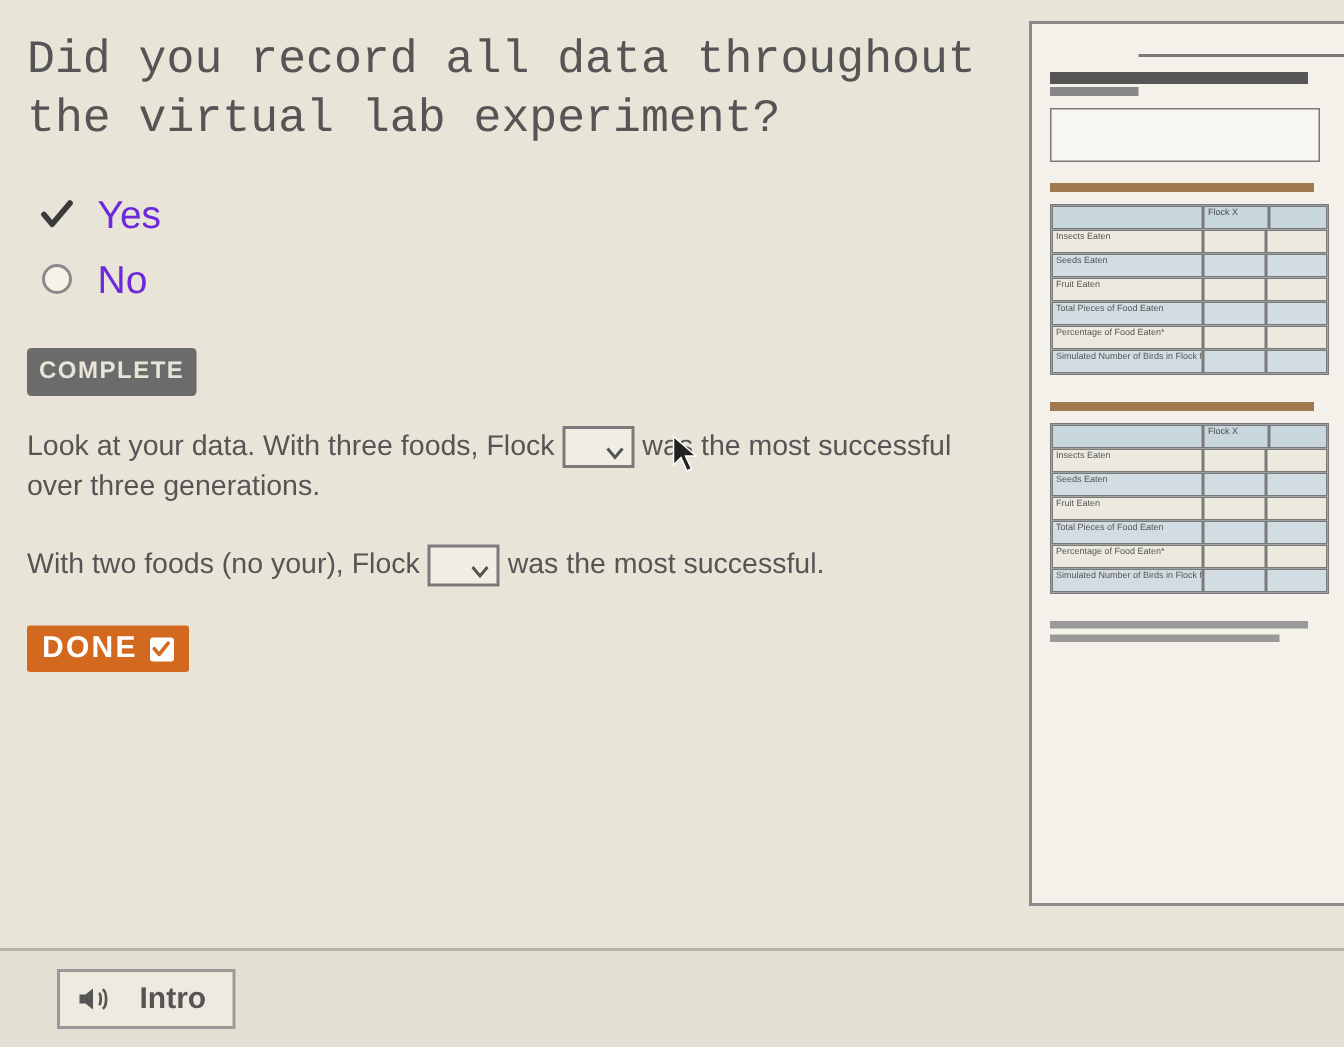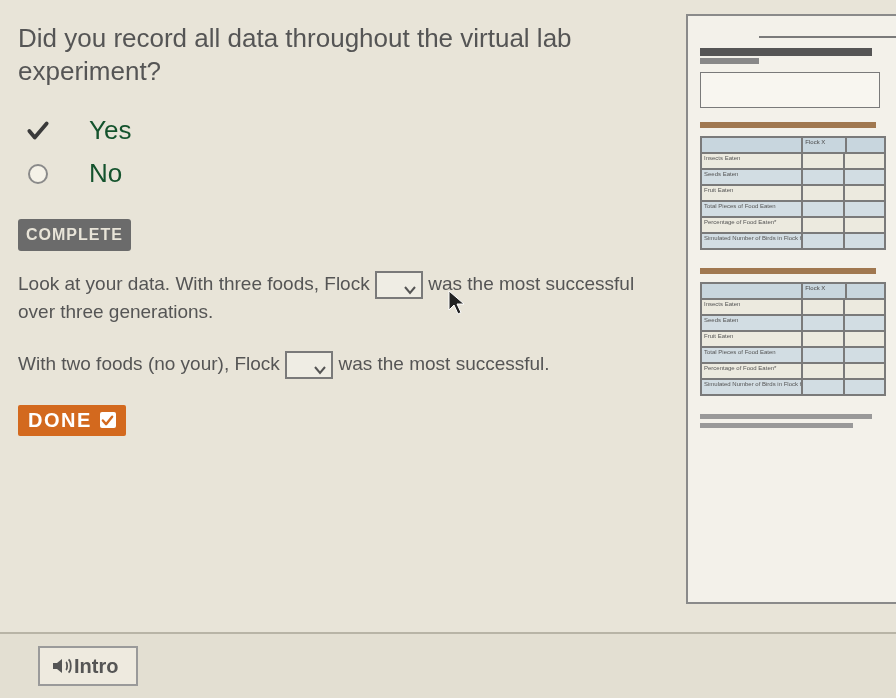--- a/index.html
+++ b/index.html
@@ -14,34 +14,35 @@
   .page {
     position: relative;
     width: 896px; height: 698px;
   }
   .main {
     position: absolute;
     left: 18px; top: 22px;
     width: 640px;
   }
   .question {
-    font-size: 26px;
+    font-size: 31px;
     line-height: 1.25;
     font-weight: 400;
     margin-bottom: 22px;
     color: #555;
+    font-family: Liberation Mono, monospace;
   }
   .options { margin-bottom: 18px; }
   .option {
     display: flex;
     align-items: center;
-    gap: 37px;
+    gap: 13px;
     padding: 6px 6px;
     font-size: 26px;
-    color: #14532d;
+    color: #6d28d9;
   }
   .check-slot {
     width: 28px; height: 28px;
     display: flex; align-items: center; justify-content: center;
   }
   .radio {
     width: 20px; height: 20px;
     border: 2px solid #8a8a8a;
     border-radius: 50%;
     background: #f5f2e8;
@@ -143,21 +144,21 @@
     width: 896px; height: 66px;
     border-top: 2px solid #b8b4a6;
     background: #e3dfd2;
     display: flex;
     align-items: center;
     padding-left: 38px;
   }
   .intro-btn {
     display: inline-flex;
     align-items: center;
-    gap: 0;
+    gap: 19px;
     border: 2px solid #9a9a9a;
     background: #eeeadf;
     padding: 6px 18px 6px 10px;
     font-size: 20px;
     font-weight: 700;
     color: #555;
     cursor: pointer;
   }
   .speaker { width: 24px; height: 24px; }
   .cursor {

